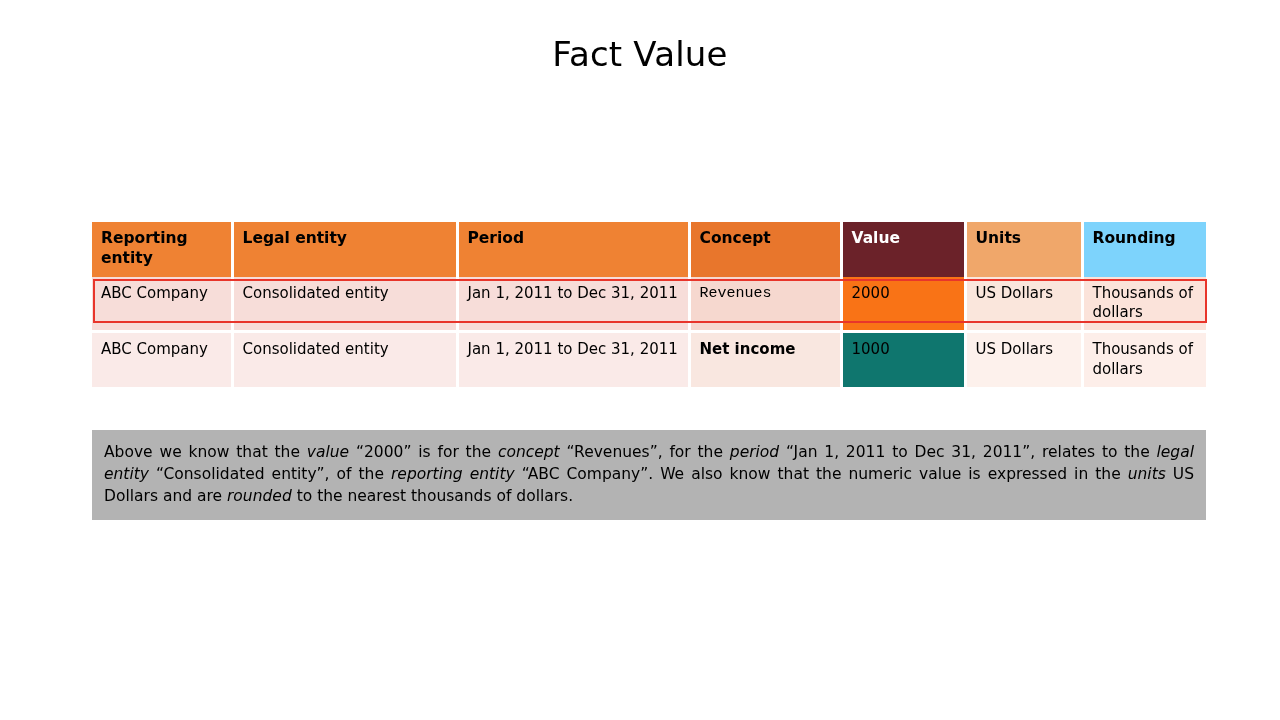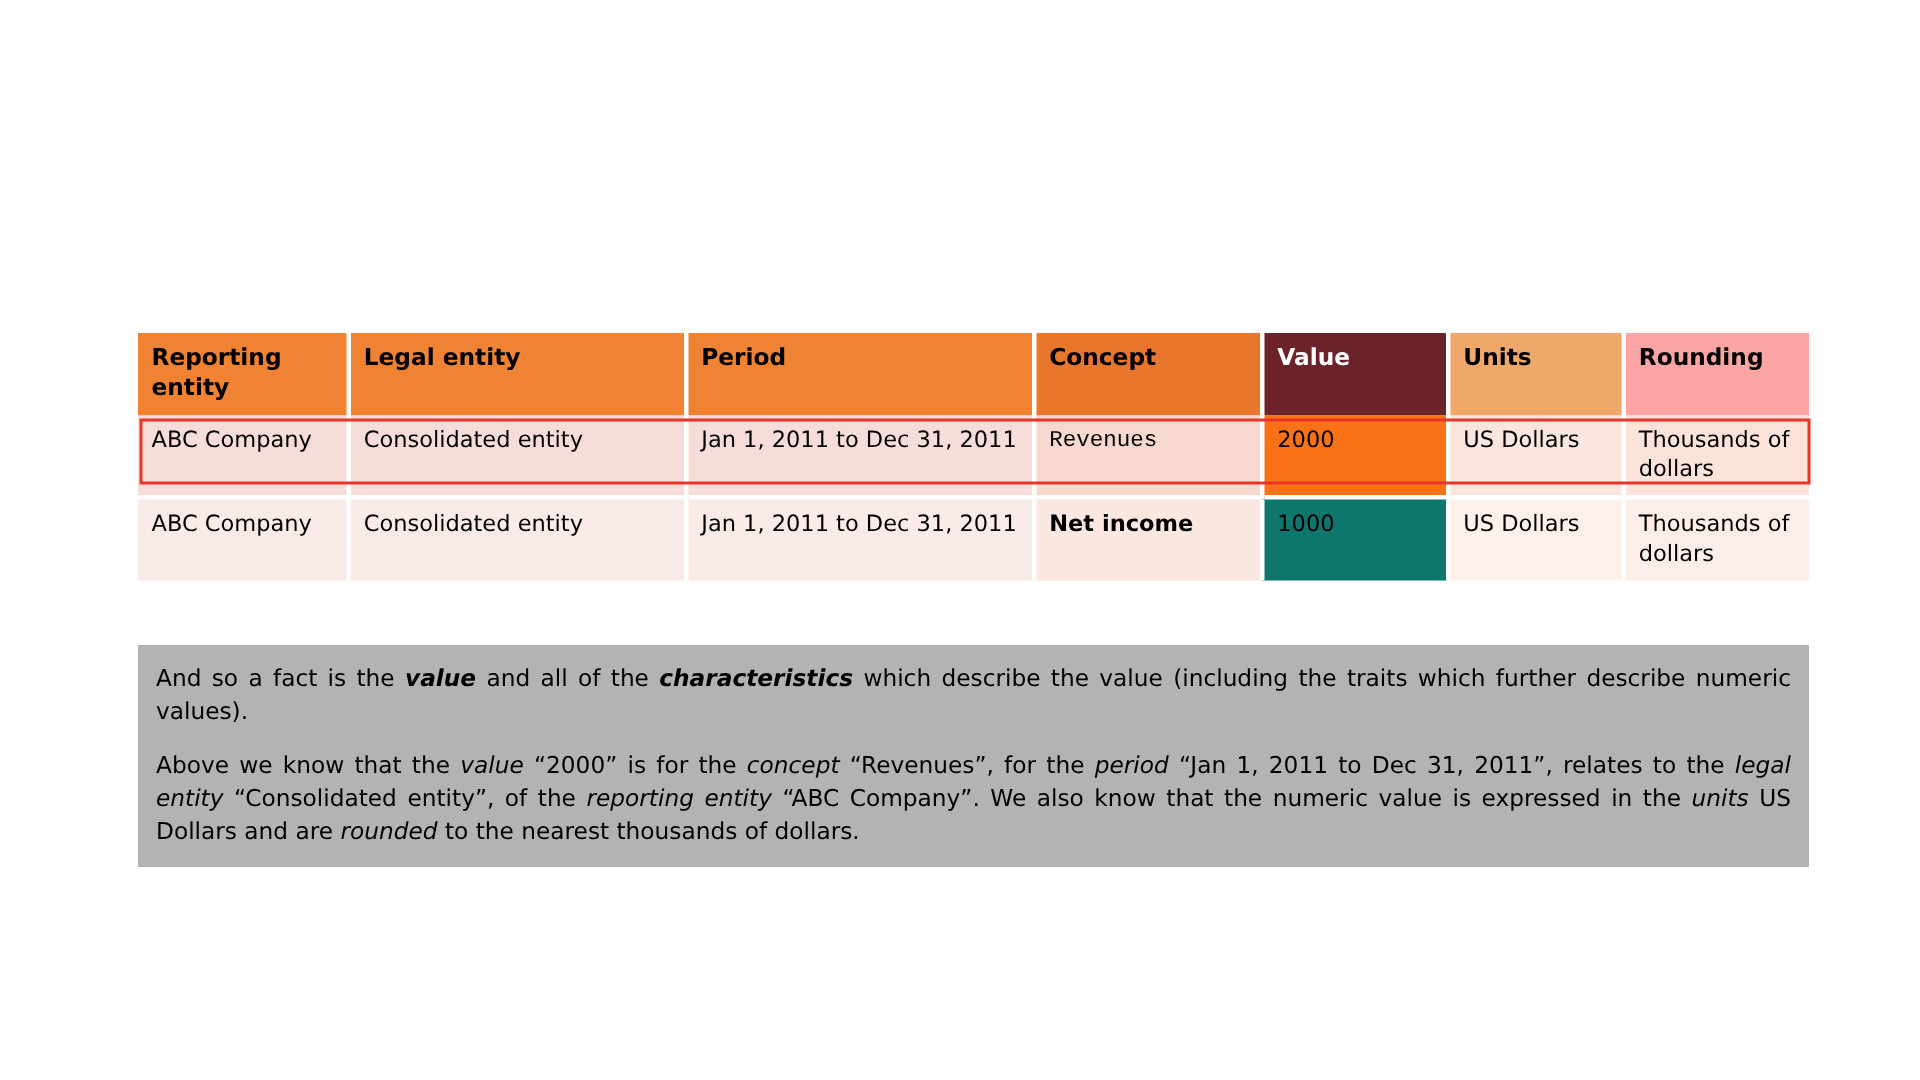--- a/index.html
+++ b/index.html
@@ -62,21 +62,21 @@
     font-size: 15.5px;
     height: 40px;
   }
   
   th.h-reporting { background:#ef8233; }
   th.h-legal     { background:#ef8233; }
   th.h-period    { background:#ef8233; }
   th.h-concept   { background:#e8762c; }
   th.h-value     { background:#6b2229; color:#ffffff; }
   th.h-units     { background:#f0a76a; }
-  th.h-rounding  { background:#fca5a5; }
+  th.h-rounding  { background:#7dd3fc; }
 
   
   tr.row-1 td.c-reporting { background:#f7ddd9; }
   tr.row-1 td.c-legal     { background:#f7ddd9; }
   tr.row-1 td.c-period    { background:#f7ddd9; }
   tr.row-1 td.c-concept   { background:#f6d8cf;font-family:Liberation Mono, monospace; }
   tr.row-1 td.c-value     { background:#f97316; }
   tr.row-1 td.c-units     { background:#fae6dc; }
   tr.row-1 td.c-rounding  { background:#fbe3da; }
 
@@ -127,20 +127,21 @@
   .caption-panel b { font-weight: bold; font-style: italic; }
   .caption-panel i { font-style: italic; }
 </style>
 </head>
 <body>
 
 <div class="slide">
 
   <div class="left-rail"></div>
 
+  <div class="slide-title">Fact Value</div>
 
   <table class="fact-table">
     <colgroup>
       <col style="width:140px">
       <col style="width:225px">
       <col style="width:232px">
       <col style="width:152px">
       <col style="width:124px">
       <col style="width:117px">
       <col style="width:124px">
@@ -174,19 +175,18 @@
         <td class="c-value">1000</td>
         <td class="c-units">US Dollars</td>
         <td class="c-rounding">Thousands of dollars</td>
       </tr>
     </tbody>
   </table>
 
   <div class="highlight-box"></div>
 
   <div class="caption-panel">
-    <p><span>And so a fact is the </span><b>value</b><span> and all of the </span><b>characteristics</b><span> which describe the value (including the traits which further describe numeric values).</span></p>
 
     <p><span>Above we know that the </span><i>value</i><span> “2000” is for the </span><i>concept</i><span> “Revenues”, for the </span><i>period</i><span> “Jan 1, 2011 to Dec 31, 2011”, relates to the </span><i>legal entity</i><span> “Consolidated entity”, of the </span><i>reporting entity</i><span> “ABC Company”.  We also know that the numeric value is expressed in the </span><i>units</i><span> US Dollars and are </span><i>rounded</i><span> to the nearest thousands of dollars.</span></p>
 
   </div>
 
 </div>
 
 </body></html>

